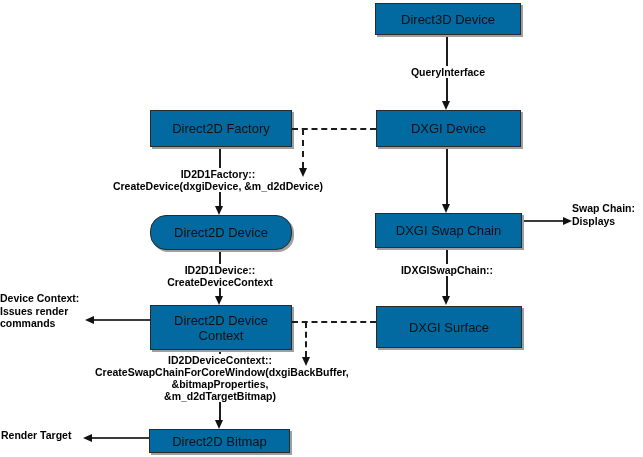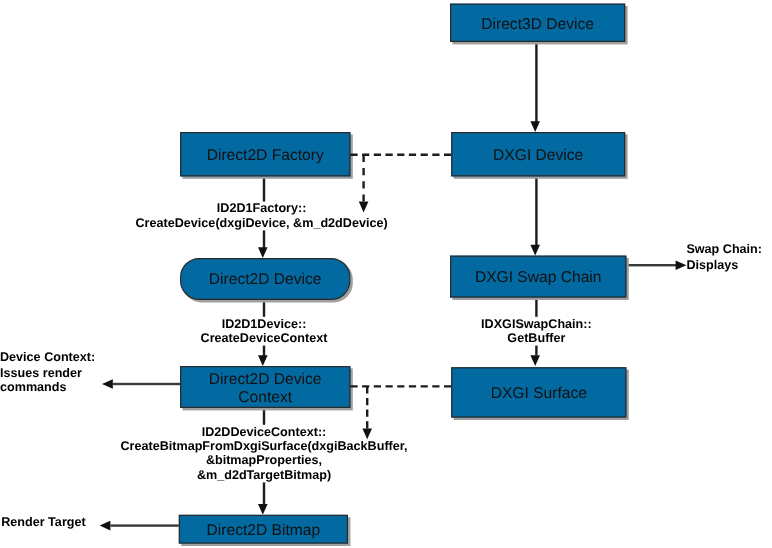--- a/index.html
+++ b/index.html
@@ -55,21 +55,21 @@
   <div class="box" style="left:375px;top:3px;width:146px;height:32px;">Direct3D Device</div>
 
   <div class="box" style="left:376px;top:110px;width:145px;height:37px;">DXGI Device</div>
 
   <div class="box" style="left:150px;top:110px;width:142px;height:37px;">Direct2D Factory</div>
 
   <div class="box" style="left:150px;top:215px;width:142px;height:35px;border-radius:16px;">Direct2D Device</div>
 
   <div class="box" style="left:375px;top:213px;width:147px;height:35px;">DXGI Swap Chain</div>
 
-  <div class="box" style="left:150px;top:305px;width:142px;height:35px;padding:0 8px;text-align:center;">Direct2D Device Context</div>
+  <div class="box" style="left:150px;top:305px;width:142px;height:45px;padding:0 8px;text-align:center;">Direct2D Device Context</div>
 
   <div class="box" style="left:376px;top:306px;width:146px;height:42px;">DXGI Surface</div>
 
   <div class="box" style="left:149px;top:429px;width:141px;height:24px;">Direct2D Bitmap</div>
 
   <div class="vline" style="left:446px;top:35px;height:67px;"></div>
   <div class="ah-down" style="left:442px;top:101px;"></div>
 
   <div class="vline" style="left:446px;top:147px;height:58px;"></div>
   <div class="ah-down" style="left:442px;top:204px;"></div>
@@ -96,40 +96,42 @@
   <div class="ah-left" style="left:83px;top:434px;"></div>
 
   <div class="dh" style="left:292px;top:128px;width:84px;"></div>
   <div class="dv" style="left:302px;top:129px;height:39px;"></div>
   <div class="ah-down" style="left:299px;top:168px;"></div>
 
   <div class="dh" style="left:292px;top:321px;width:84px;"></div>
   <div class="dv" style="left:305px;top:322px;height:35px;"></div>
   <div class="ah-down" style="left:302px;top:357px;"></div>
 
+  <div class="elabel" style="left:368px;top:66px;width:160px;">
+    <div>QueryInterface</div>
+  </div>
 
   <div class="elabel" style="left:93px;top:168px;width:250px;">
     <div>ID2D1Factory::</div>
     <div>CreateDevice(dxgiDevice, &amp;m_d2dDevice)</div>
   </div>
 
 
   <div class="elabel" style="left:135px;top:264px;width:170px;">
     <div>ID2D1Device::</div>
     <div>CreateDeviceContext</div>
   </div>
 
   <div class="elabel" style="left:362px;top:264px;width:170px;">
     <div>IDXGISwapChain::</div>
-    <div>GetBuffer</div>
   </div>
 
   <div class="elabel" style="left:95px;top:354px;width:250px;">
     <div>ID2DDeviceContext::</div>
-    <div>CreateBitmapFromDxgiSurface(dxgiBackBuffer,</div>
+    <div>CreateSwapChainForCoreWindow(dxgiBackBuffer,</div>
     <div>&amp;bitmapProperties,</div>
     <div>&amp;m_d2dTargetBitmap)</div>
   </div>
 
   <div class="note" style="left:572px;top:202px;width:70px;">
     <div>Swap Chain:</div>
     <div>Displays</div>
   </div>
 
   <div class="note" style="left:0px;top:292px;width:86px;">

